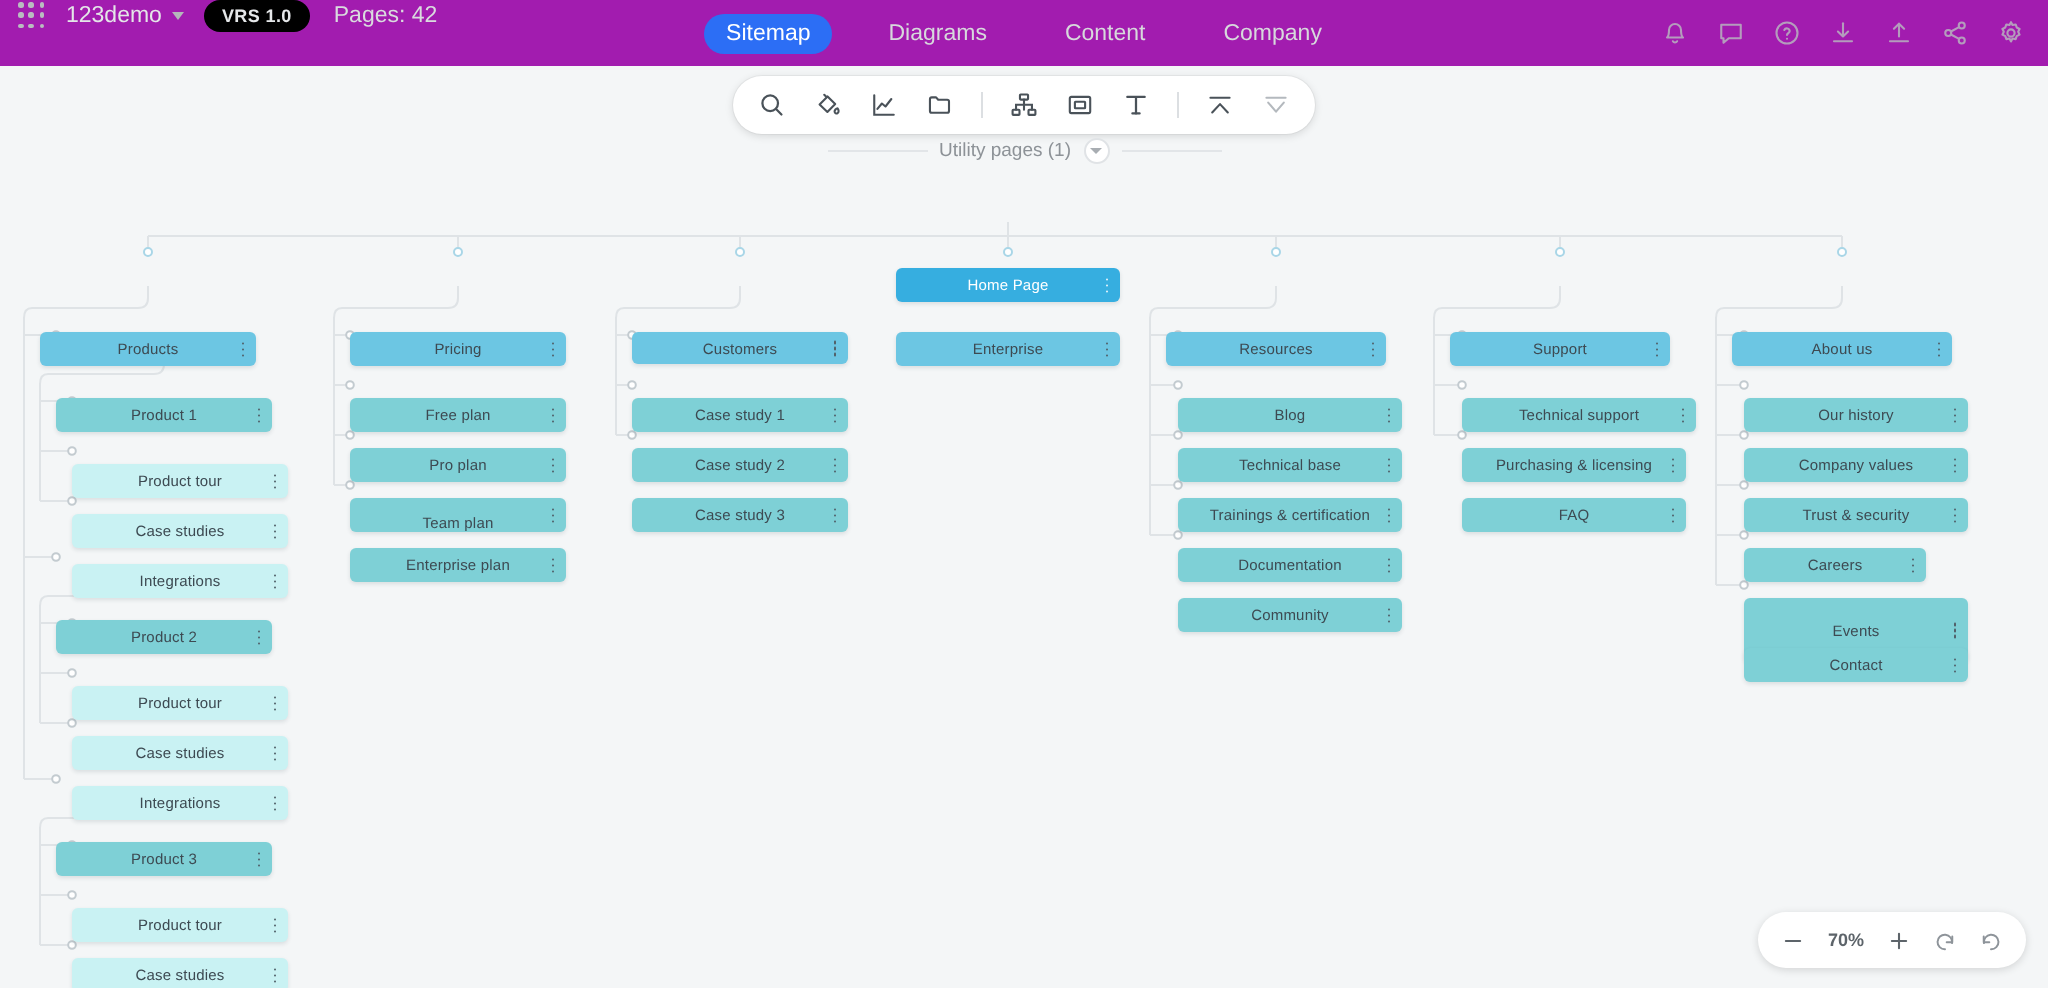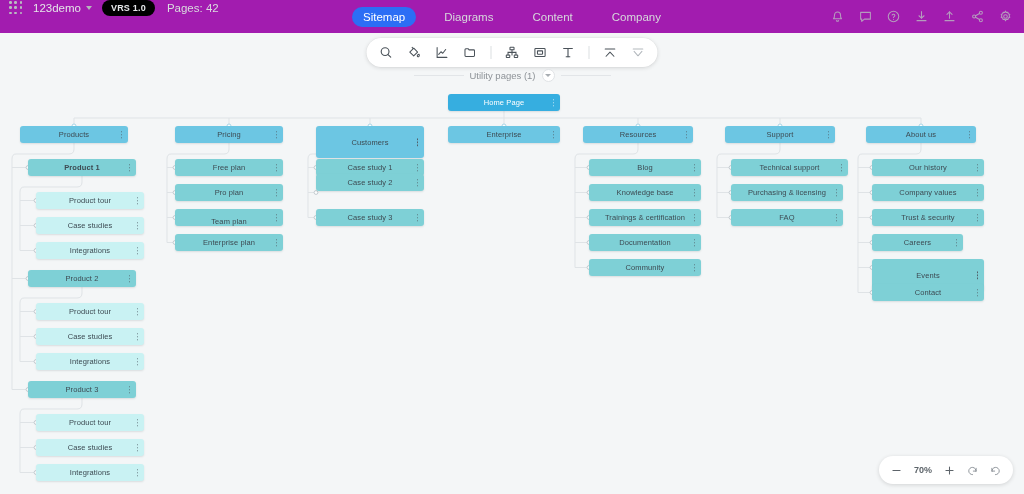--- a/index.html
+++ b/index.html
@@ -77,20 +77,21 @@
 
   
   .canvas { position: absolute; top: 33px; left: 0; width: 1024px; height: 461px; background: #f4f6f7; }
   .links { position: absolute; top: 0; left: 0; width: 1024px; height: 461px; }
 
   .node {
     position: absolute; border-radius: 3px;
     display: flex; align-items: center; justify-content: center;
     box-shadow: 0 1px 2px rgba(40,60,70,.13);
     cursor: pointer;
+    margin-top: 40px;
   }
   .node .lbl {
     font-size: 7.5px; color: #3d4a52; white-space: nowrap;
     letter-spacing: .1px;
   }
   .node.root .lbl { color: #ffffff; }
   .node .dots {
     position: absolute; right: 6px; top: 50%; transform: translateY(-50%);
     display: flex; flex-direction: column; gap: 1.5px; cursor: pointer;
   }
@@ -283,21 +284,21 @@
         </span>
       </div>
       <div class="node lvl1" style="left: 20px; top: 93px; width: 108px; height: 17px;">
         <span class="lbl">Products</span>
         <span class="dots">
           <i></i>
           <i></i>
           <i></i>
         </span>
       </div>
-      <div class="node lvl2" style="left: 28px; top: 126px; width: 108px; height: 17px; font-weight: bold;">
+      <div class="node lvl2" style="left: 28px; top: 126px; width: 108px; height: 17px;">
         <span class="lbl">Product 1</span>
         <span class="dots">
           <i></i>
           <i></i>
           <i></i>
         </span>
       </div>
       <div class="node lvl3" style="left: 36px; top: 159px; width: 108px; height: 17px;">
         <span class="lbl">Product tour</span>
         <span class="dots">
@@ -419,37 +420,37 @@
         </span>
       </div>
       <div class="node lvl2" style="left: 175px; top: 201px; width: 108px; height: 17px;">
         <span class="lbl">Enterprise plan</span>
         <span class="dots">
           <i></i>
           <i></i>
           <i></i>
         </span>
       </div>
-      <div class="node lvl1" style="left: 316px; top: 93px; width: 108px; height: 32px;">
+      <div class="node lvl1" style="left: 316px; top: 93px; width: 108px; height: 16px;">
         <span class="lbl">Customers</span>
         <span class="dots">
           <i></i>
           <i></i>
           <i></i>
         </span>
       </div>
       <div class="node lvl2" style="left: 316px; top: 126px; width: 108px; height: 17px;">
         <span class="lbl">Case study 1</span>
         <span class="dots">
           <i></i>
           <i></i>
           <i></i>
         </span>
       </div>
-      <div class="node lvl2" style="left: 316px; top: 141px; width: 108px; height: 17px;">
+      <div class="node lvl2" style="left: 316px; top: 151px; width: 108px; height: 17px;">
         <span class="lbl">Case study 2</span>
         <span class="dots">
           <i></i>
           <i></i>
           <i></i>
         </span>
       </div>
       <div class="node lvl2" style="left: 316px; top: 176px; width: 108px; height: 17px;">
         <span class="lbl">Case study 3</span>
         <span class="dots">
@@ -476,21 +477,21 @@
       </div>
       <div class="node lvl2" style="left: 589px; top: 126px; width: 112px; height: 17px;">
         <span class="lbl">Blog</span>
         <span class="dots">
           <i></i>
           <i></i>
           <i></i>
         </span>
       </div>
       <div class="node lvl2" style="left: 589px; top: 151px; width: 112px; height: 17px;">
-        <span class="lbl">Knowledge base</span>
+        <span class="lbl">Technical base</span>
         <span class="dots">
           <i></i>
           <i></i>
           <i></i>
         </span>
       </div>
       <div class="node lvl2" style="left: 589px; top: 176px; width: 112px; height: 17px;">
         <span class="lbl">Trainings &amp; certification</span>
         <span class="dots">
           <i></i>

